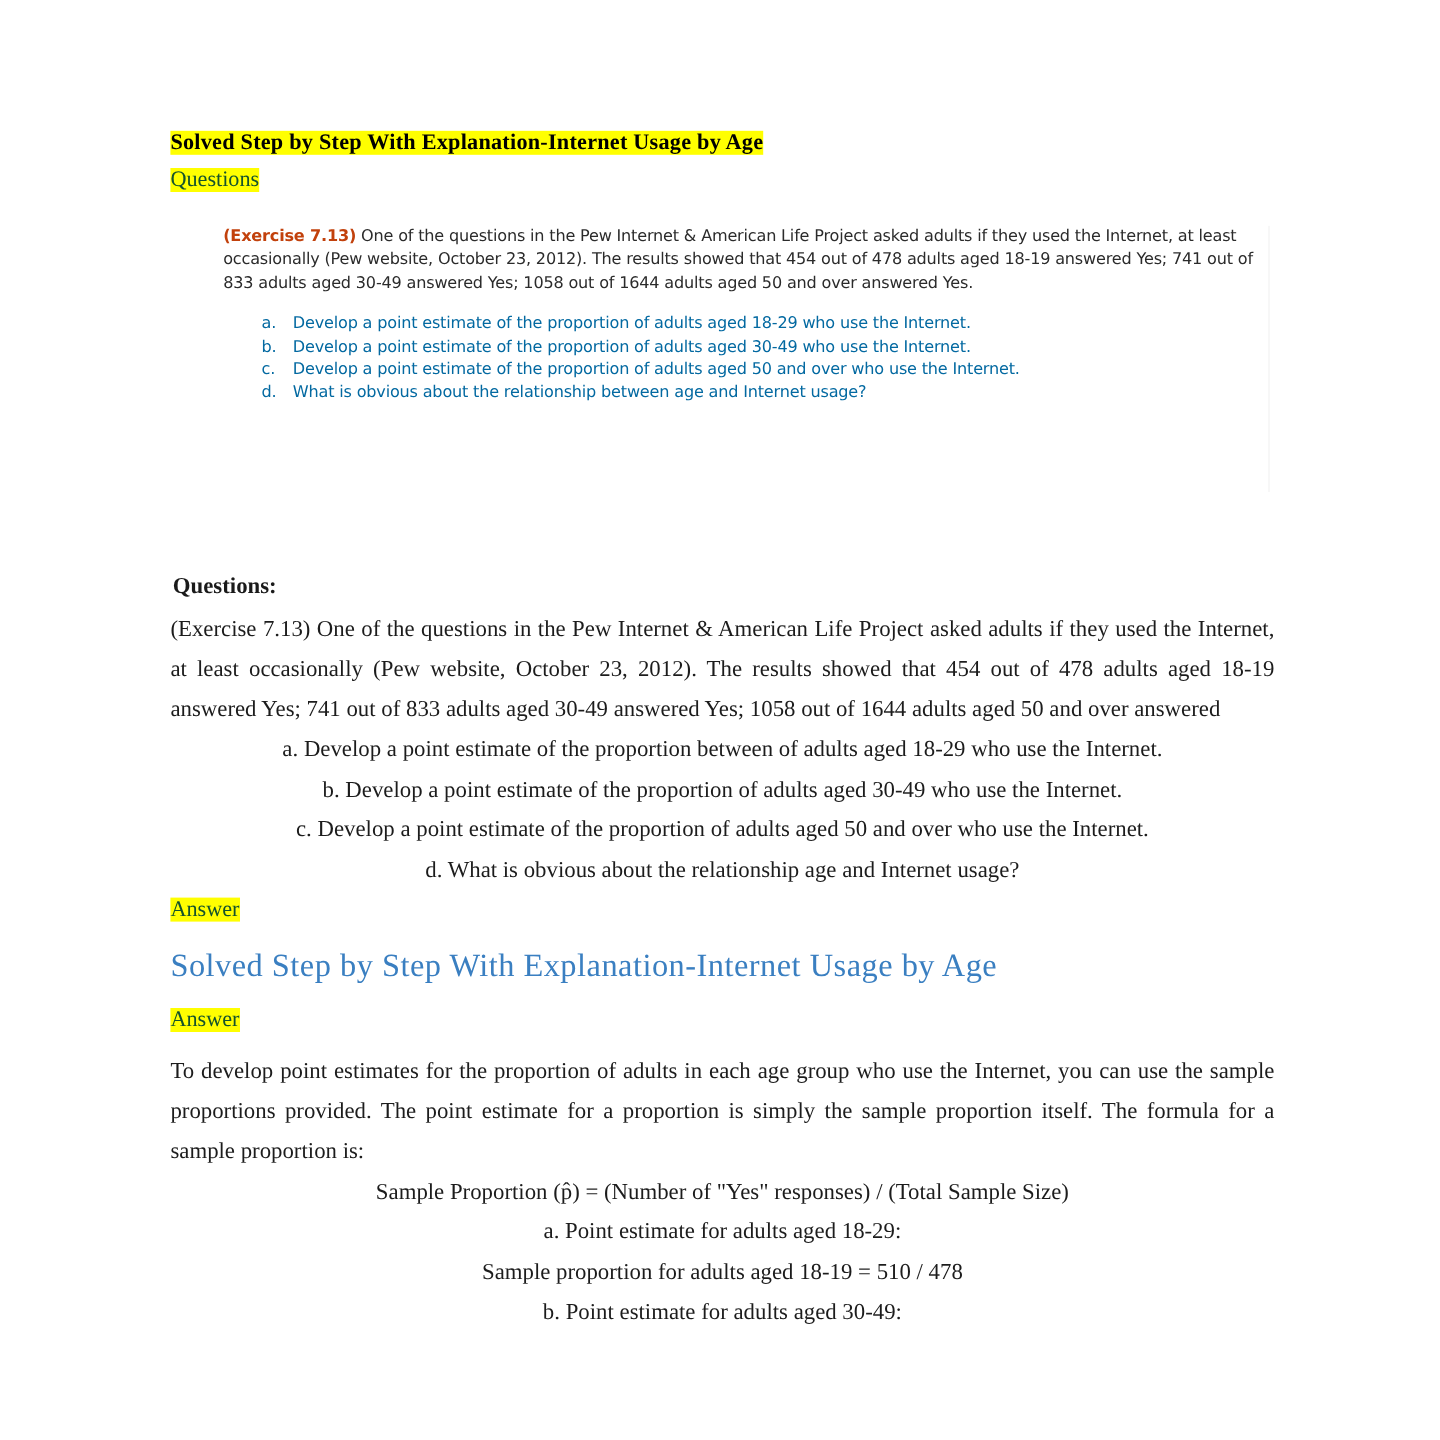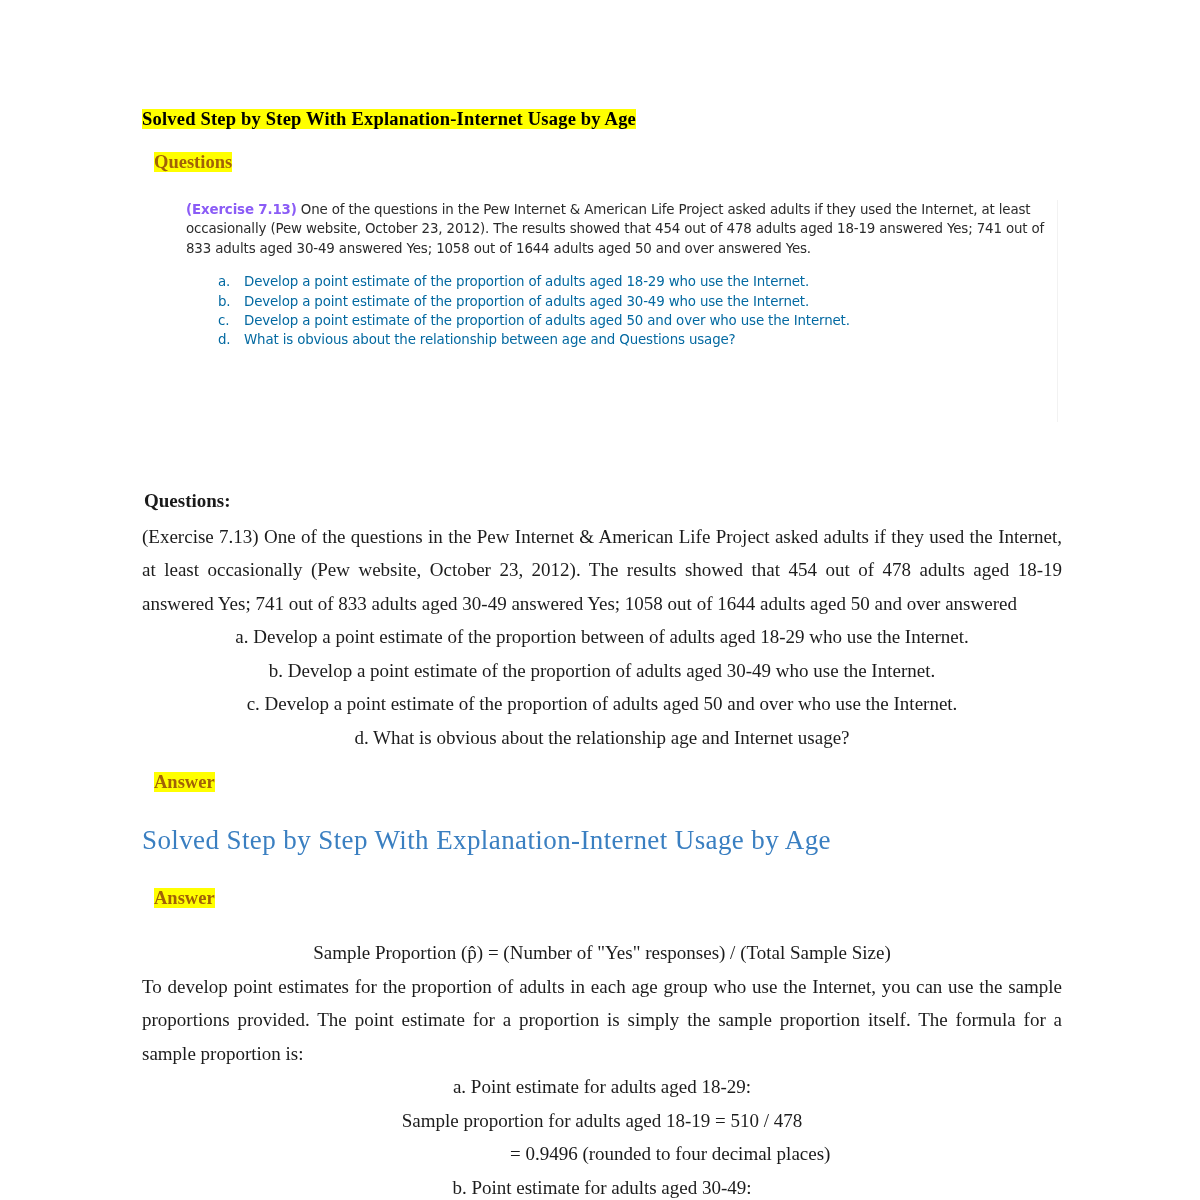--- a/index.html
+++ b/index.html
@@ -39,25 +39,25 @@
     color: #000000;
     margin: 0;
     white-space: nowrap;
   }
   .hl {
     background: #FFFF00;
     box-decoration-break: clone;
     -webkit-box-decoration-break: clone;
   }
   .sub-head {
-    font-weight: bold;
+    font-weight: normal;
     font-size: 18.5px;
     line-height: 32px;
-    color: #a16207;
-    margin: 12px;
+    color: #14532d;
+    margin: 0;
   }
 
   .blue-heading {
     color: #3a7fc1;
     font-family: "Liberation Serif", serif;
     font-size: 27px;
     font-weight: normal;
     line-height: 40px;
     letter-spacing: 0.4px;
     margin: 0;
@@ -115,21 +115,21 @@
   }
   .scan-p {
     font-family: "DejaVu Sans", sans-serif;
     font-size: 13.4px;
     line-height: 19.4px;
     color: #2b2b2b;
     margin: 0;
     letter-spacing: -0.15px;
     filter: blur(0.18px);
   }
-  .scan-p b { color: #8b5cf6; }
+  .scan-p b { color: #c2410c; }
   .scan-list {
     margin: 14px 0 0 0;
     padding: 0;
     list-style: none;
   }
   .scan-list li {
     font-family: "DejaVu Sans", sans-serif;
     font-size: 13.4px;
     line-height: 19.4px;
     color: #0369a1;
@@ -157,21 +157,21 @@
     <p class="sub-head"><span class="hl">Questions</span></p>
 
     <div class="scan-figure">
       <div class="scan-edge"></div>
       <div class="scan-inner">
         <p class="scan-p"><b>(Exercise 7.13)</b><span> One of the questions in the Pew Internet &amp; American Life Project asked adults if they used the Internet, at least occasionally (Pew website, October 23, 2012). The results showed that 454 out of 478 adults aged 18-19 answered Yes; 741 out of 833 adults aged 30-49 answered Yes; 1058 out of 1644 adults aged 50 and over answered Yes.</span></p>
         <ul class="scan-list">
           <li><span class="lbl">a.</span><span>Develop a point estimate of the proportion of adults aged 18-29 who use the Internet.</span></li>
           <li><span class="lbl">b.</span><span>Develop a point estimate of the proportion of adults aged 30-49 who use the Internet.</span></li>
           <li><span class="lbl">c.</span><span>Develop a point estimate of the proportion of adults aged 50 and over who use the Internet.</span></li>
-          <li><span class="lbl">d.</span><span>What is obvious about the relationship between age and Questions usage?</span></li>
+          <li><span class="lbl">d.</span><span>What is obvious about the relationship between age and Internet usage?</span></li>
         </ul>
       </div>
     </div>
 
     <div class="sp-60"></div>
 
     <p class="bold-lead">Questions:</p>
 
     <p class="para">(Exercise 7.13) One of the questions in the Pew Internet &amp; American Life Project asked adults if they used the Internet, at least occasionally (Pew website, October 23, 2012). The results showed that 454 out of 478 adults aged 18-19 answered Yes; 741 out of 833 adults aged 30-49 answered Yes; 1058 out of 1644 adults aged 50 and over answered</p>
 
@@ -185,21 +185,20 @@
     <div class="sp-10"></div>
 
     <p class="blue-heading">Solved Step by Step With  Explanation-Internet Usage by Age</p>
 
     <div class="sp-10"></div>
 
     <p class="sub-head"><span class="hl">Answer</span></p>
 
     <div class="sp-10"></div>
 
+    <p class="para">To develop point estimates for the proportion of adults in each age group who use the Internet, you can use the sample proportions provided. The point estimate for a proportion is simply the sample proportion itself. The formula for a sample proportion is:</p>
     <p class="para nojust">Sample Proportion (p̂) = (Number of "Yes" responses) / (Total Sample Size)</p>
-    <p class="para">To develop point estimates for the proportion of adults in each age group who use the Internet, you can use the sample proportions provided. The point estimate for a proportion is simply the sample proportion itself. The formula for a sample proportion is:</p>
     <p class="para nojust">a. Point estimate for adults aged 18-29:</p>
     <p class="para nojust">Sample proportion for adults aged 18-19 = 510 / 478</p>
-    <p class="indent-eq">= 0.9496 (rounded to four decimal places)</p>
     <p class="para nojust">b. Point estimate for adults aged 30-49:</p>
 
   </div>
 </div>
 
 </body></html>

